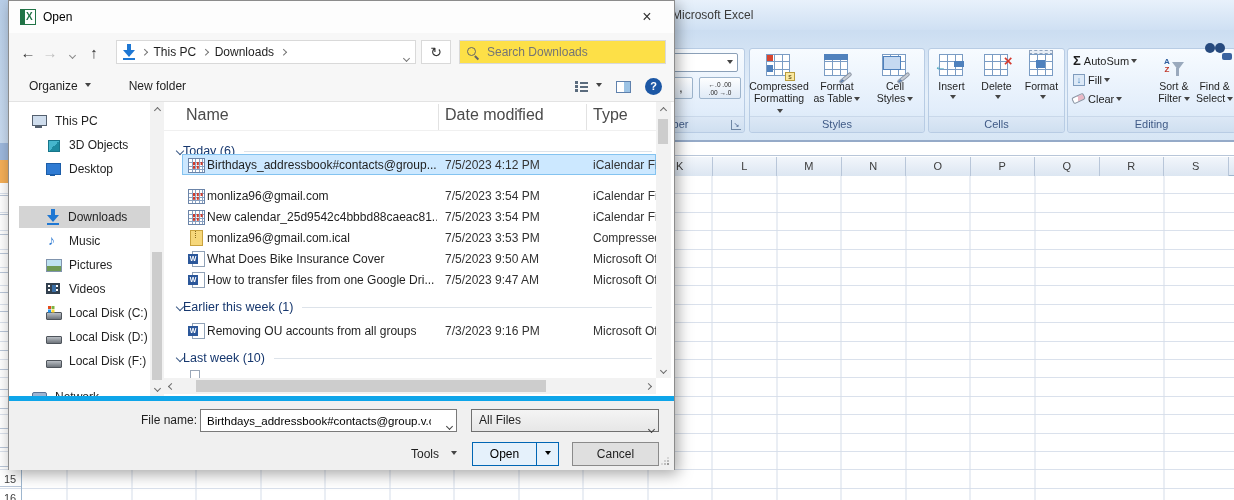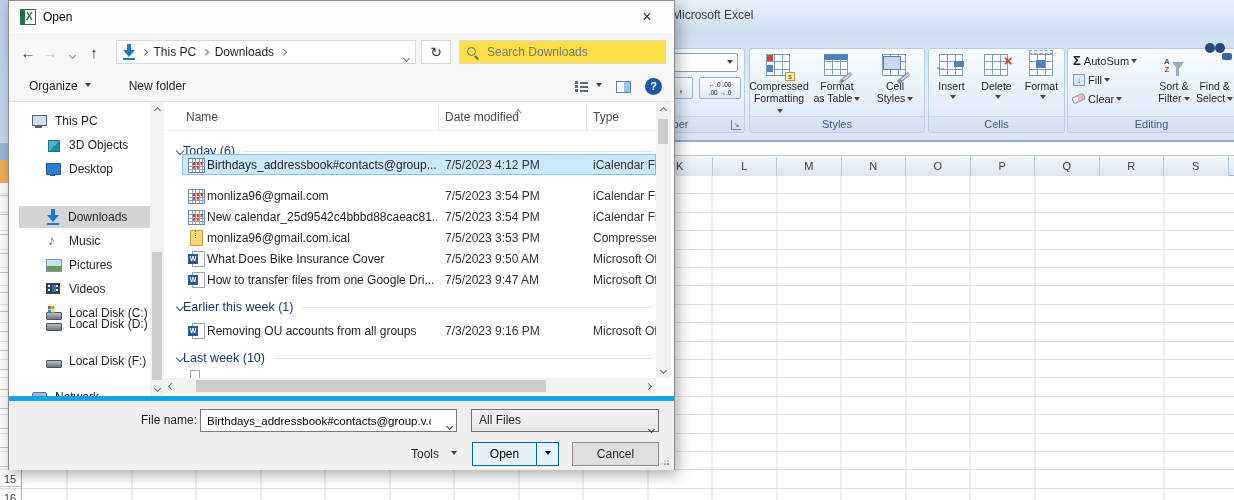--- a/index.html
+++ b/index.html
@@ -132,21 +132,21 @@
   .ico-video::after{content:"";position:absolute;left:3px;top:4px;width:2px;height:2px;background:#fff;box-shadow:0 4px 0 #fff,8px 0 0 #fff,8px 4px 0 #fff;}
   .ico-video i{position:absolute;left:7px;top:4px;width:4px;height:7px;background:#3a6ea5;}
   .ico-disk::before,.ico-disk-win::before{content:"";position:absolute;left:1px;top:7px;width:14px;height:6px;background:linear-gradient(#b9bec4,#6f757c);border:1px solid #4e545b;border-radius:1px;}
   .ico-disk-win::after{content:"";position:absolute;left:3px;top:1px;width:2.5px;height:2.5px;background:#e64a19;
       box-shadow:3.5px 0 0 #7cb342,0 3.5px 0 #2196f3,3.5px 3.5px 0 #fdd835;}
   .ico-network::before{content:"";position:absolute;left:1px;top:3px;width:13px;height:9px;background:#9db4d2;border:1px solid #5a7396;border-radius:2px;}
 
   
   .flist{left:155px;top:101px;width:492px;height:276px;overflow:hidden;background:#fff;}
   .fl-header{position:absolute;left:0;top:0;width:100%;height:29px;border-bottom:1px solid #f0f0f0;}
-  .fl-h{position:absolute;bottom:6px;font-size:12px;color:#4a4a4a;}
+  .fl-h{position:absolute;bottom:6px;font-size:16px;color:#4a4a4a;}
   .fl-sep{position:absolute;top:2px;bottom:0;width:1px;background:#e2e2e2;}
   .sortcv{position:absolute;left:352px;top:2px;}
   .sortcv .cv{width:4.5px;height:4.5px;border-color:#777;}
   .grow{position:absolute;left:0;width:100%;height:20px;display:flex;align-items:center;}
   .grow .cv{margin-left:13px;border-color:#3b5a86;}
   .glabel{font-size:12.5px;color:#16376e;}
   .grule{flex:1;height:1px;background:#dde3ea;margin:0 4px 0 9px;}
   .frow{position:absolute;left:18px;width:474px;height:21px;display:flex;align-items:center;}
   .frow.sel{background:#cce8ff;box-shadow:0 0 0 1px #84c3f0 inset;}
   .f-ico{margin-left:6px;width:17px;}
@@ -421,21 +421,21 @@
         <div class="side-item" style="top: 176px; padding-left: 26px;">
           <span class="ico ico-video">
             <i></i>
           </span>
           <span>Videos</span>
         </div>
         <div class="side-item" style="top: 200px; padding-left: 26px;">
           <span class="ico ico-disk-win"></span>
           <span>Local Disk (C:)</span>
         </div>
-        <div class="side-item" style="top: 211px; padding-left: 26px;">
+        <div class="side-item" style="top: 224px; padding-left: 26px;">
           <span class="ico ico-disk"></span>
           <span>Local Disk (D:)</span>
         </div>
         <div class="side-item" style="top: 248px; padding-left: 26px;">
           <span class="ico ico-disk"></span>
           <span>Local Disk (F:)</span>
         </div>
         <div class="side-item" style="top: 284px; padding-left: 12px;">
           <span class="ico ico-network"></span>
           <span>Network</span>

